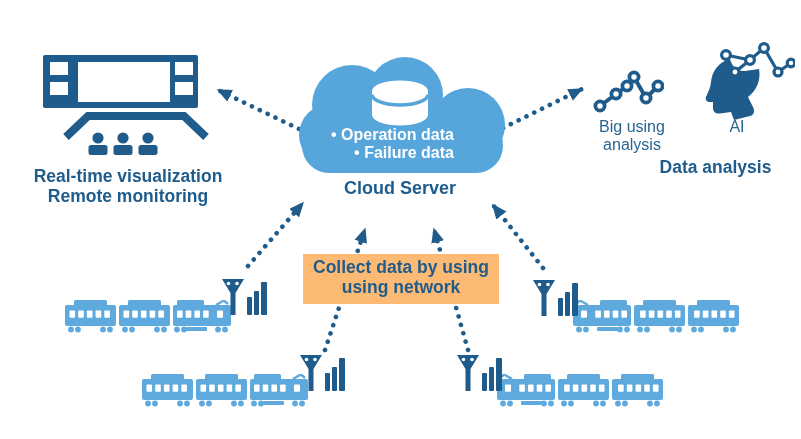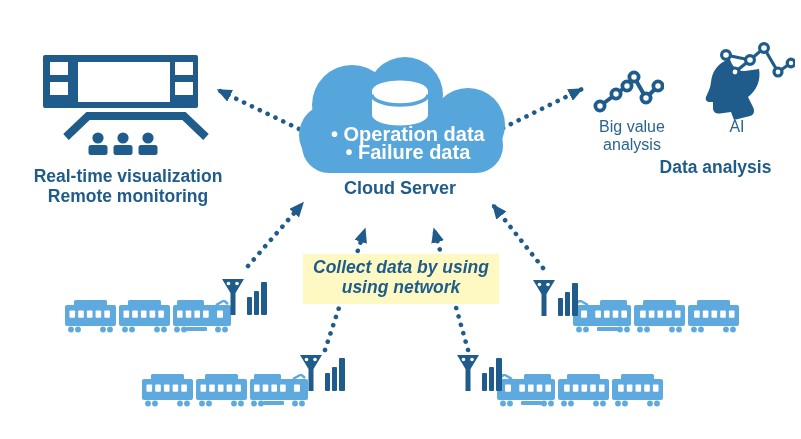--- a/index.html
+++ b/index.html
@@ -12,28 +12,28 @@
   .abs{position:absolute;}
   .cap-bold{
     font-size:17.5px;line-height:19.5px;font-weight:700;color:#1f5c8b;
     text-align:center;z-index:3;
   }
   .cap-reg{
     font-size:16px;line-height:17.5px;font-weight:400;color:#2a6590;
     text-align:center;z-index:3;
   }
   .cloud-bullets{
-    font-size:20px;line-height:17.5px;font-weight:700;color:#ffffff;
-    text-align:center;z-index:3;
+    font-size:16px;line-height:17.5px;font-weight:700;color:#ffffff;
+    text-align:right;z-index:3;
   }
   .cloud-title{
     font-size:18px;line-height:23px;font-weight:700;color:#1f5c8b;
     text-align:center;z-index:3;
   }
-  .mask-bg{background:#fef9c3;font-style:italic;}
+  .mask-bg{background:#fdba74;}
   svg.icon{display:block;z-index:2;}
   svg.flip{transform:scaleX(-1);}
   #arrows{z-index:1;left:0;top:0;}
 </style>
 </head>
 <body>
 
 <div class="stage">
 
   <svg width="0" height="0" style="position:absolute" aria-hidden="true">
@@ -185,21 +185,21 @@
       <circle cx="23" cy="13" r="4.4"></circle>
       <circle cx="47" cy="18" r="4.4"></circle>
       <circle cx="32" cy="30" r="4"></circle>
       <circle cx="61" cy="6" r="4.4"></circle>
       <circle cx="75" cy="30" r="4"></circle>
       <circle cx="88" cy="21" r="3.8"></circle>
     </g>
   </svg>
 
   <div class="abs cap-reg" style="left:590px;top:118px;width:84px">
-    <div>Big value</div>
+    <div>Big using</div>
     <div>analysis</div>
   </div>
   <div class="abs cap-reg" style="left:691px;top:118px;width:92px">AI</div>
 
   <div class="abs cap-bold" style="left:598px;top:158px;width:235px">
     <div>Data analysis</div>
   </div>
 
   <div class="abs cap-bold mask-bg" style="left:303px;top:254px;width:196px;height:46px;padding-top:4px">
     <div>Collect data by using</div>

